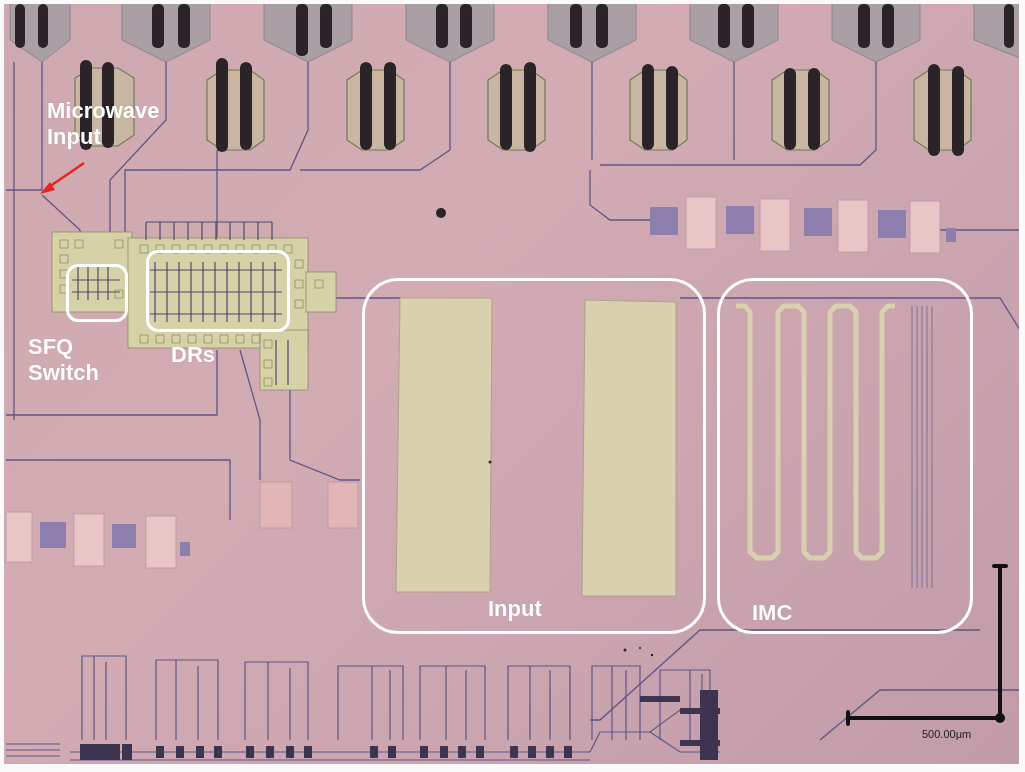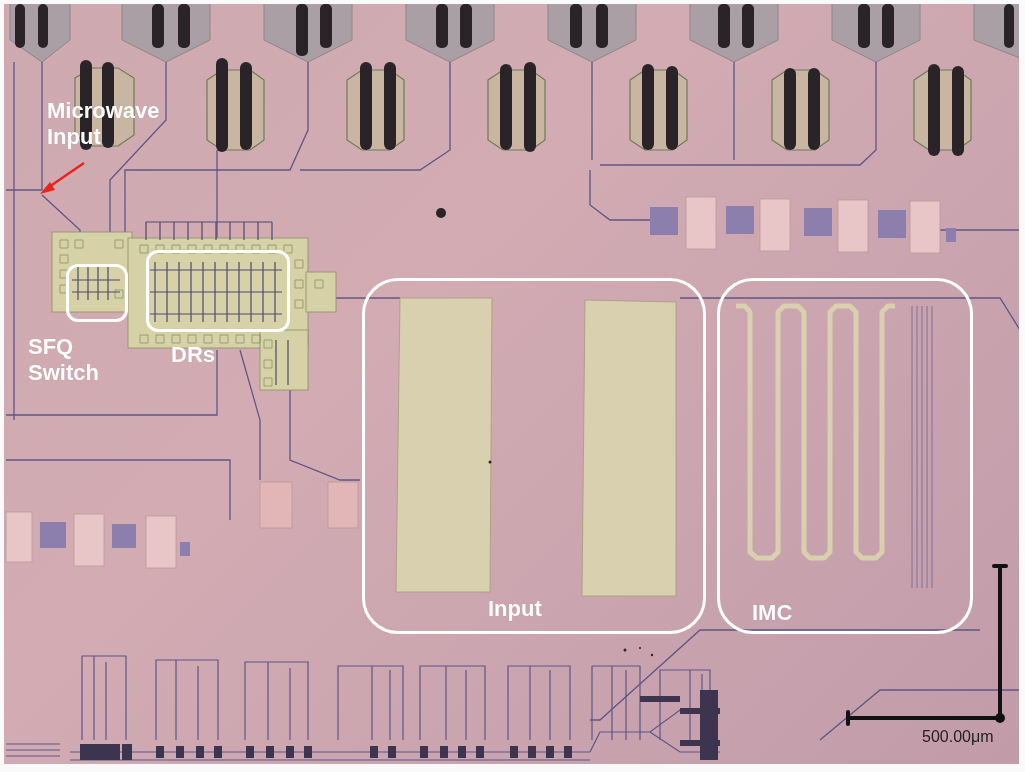--- a/index.html
+++ b/index.html
@@ -4,21 +4,21 @@
 <style>
   html,body{margin:0;padding:0;background:#fff;}
   #stage{position:relative;width:1025px;height:772px;overflow:hidden;
     background:linear-gradient(135deg,#cfa9b0 0%,#d2abb3 40%,#c9a3ae 70%,#c19ba8 100%);
     font-family:"Liberation Sans",sans-serif;}
   .frame-border{position:absolute;left:0;top:0;width:1025px;height:772px;box-sizing:border-box;border:4px solid #fafafa;border-right-width:6px;border-bottom-width:8px;pointer-events:none;}
   svg.chip{position:absolute;left:0;top:0;}
   .label{position:absolute;color:#ffffff;font-weight:bold;font-size:22px;line-height:26px;text-shadow:0 0 1px rgba(0,0,0,.15);}
   .callout{position:absolute;border:3px solid #ffffff;border-radius:36px;box-sizing:border-box;}
   .callout.small{border-radius:12px;}
-  .scale-text{position:absolute;font-size:16px;color:#222;}
+  .scale-text{position:absolute;font-size:11px;color:#222;}
 </style>
 </head>
 <body>
 
 <div id="stage">
 
   <svg class="chip" width="1025" height="772" viewBox="0 0 1025 772">
 
     <g fill="#a99fa4" stroke="#8e858b" stroke-width="1">
       <path d="M10,0 H70 V40 L42,62 L10,40 Z"></path>

